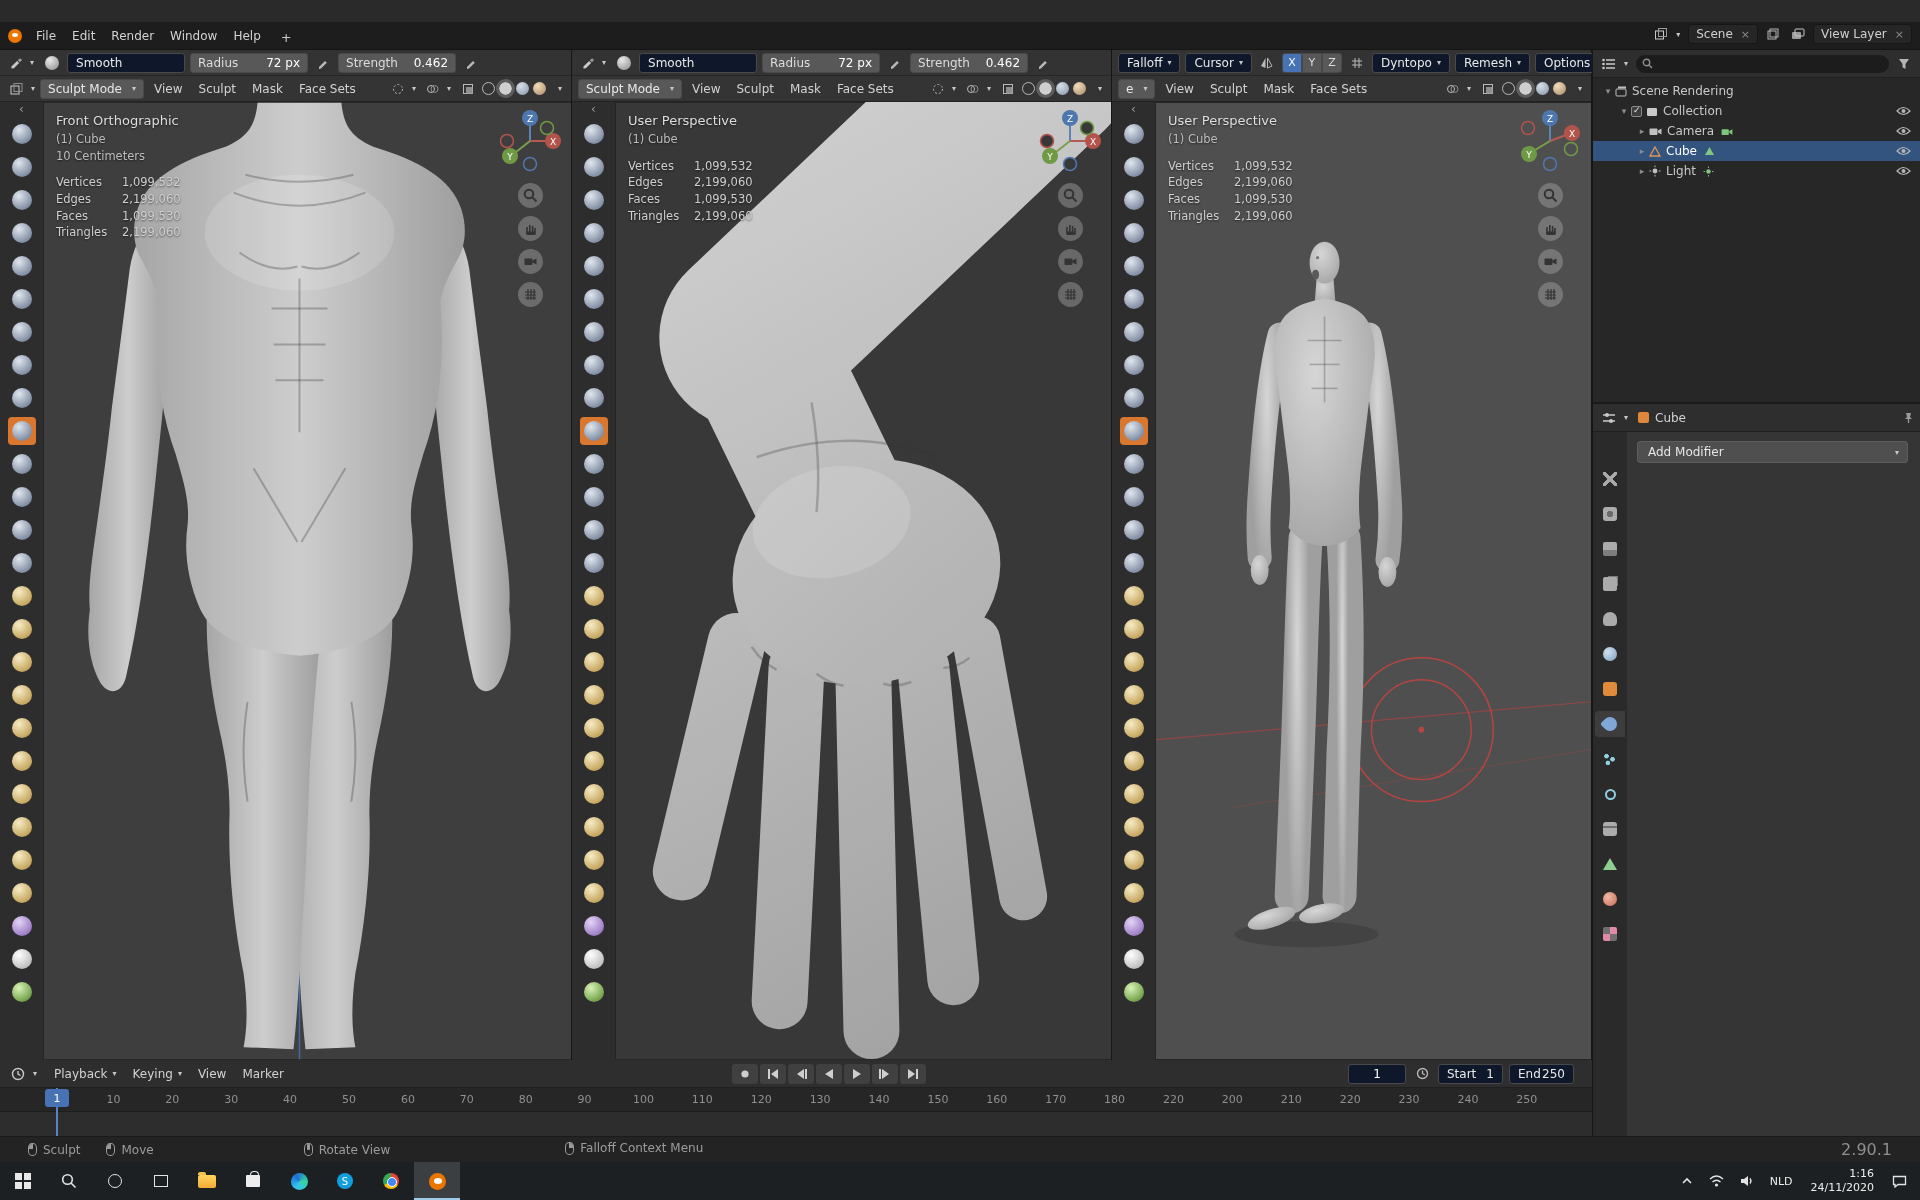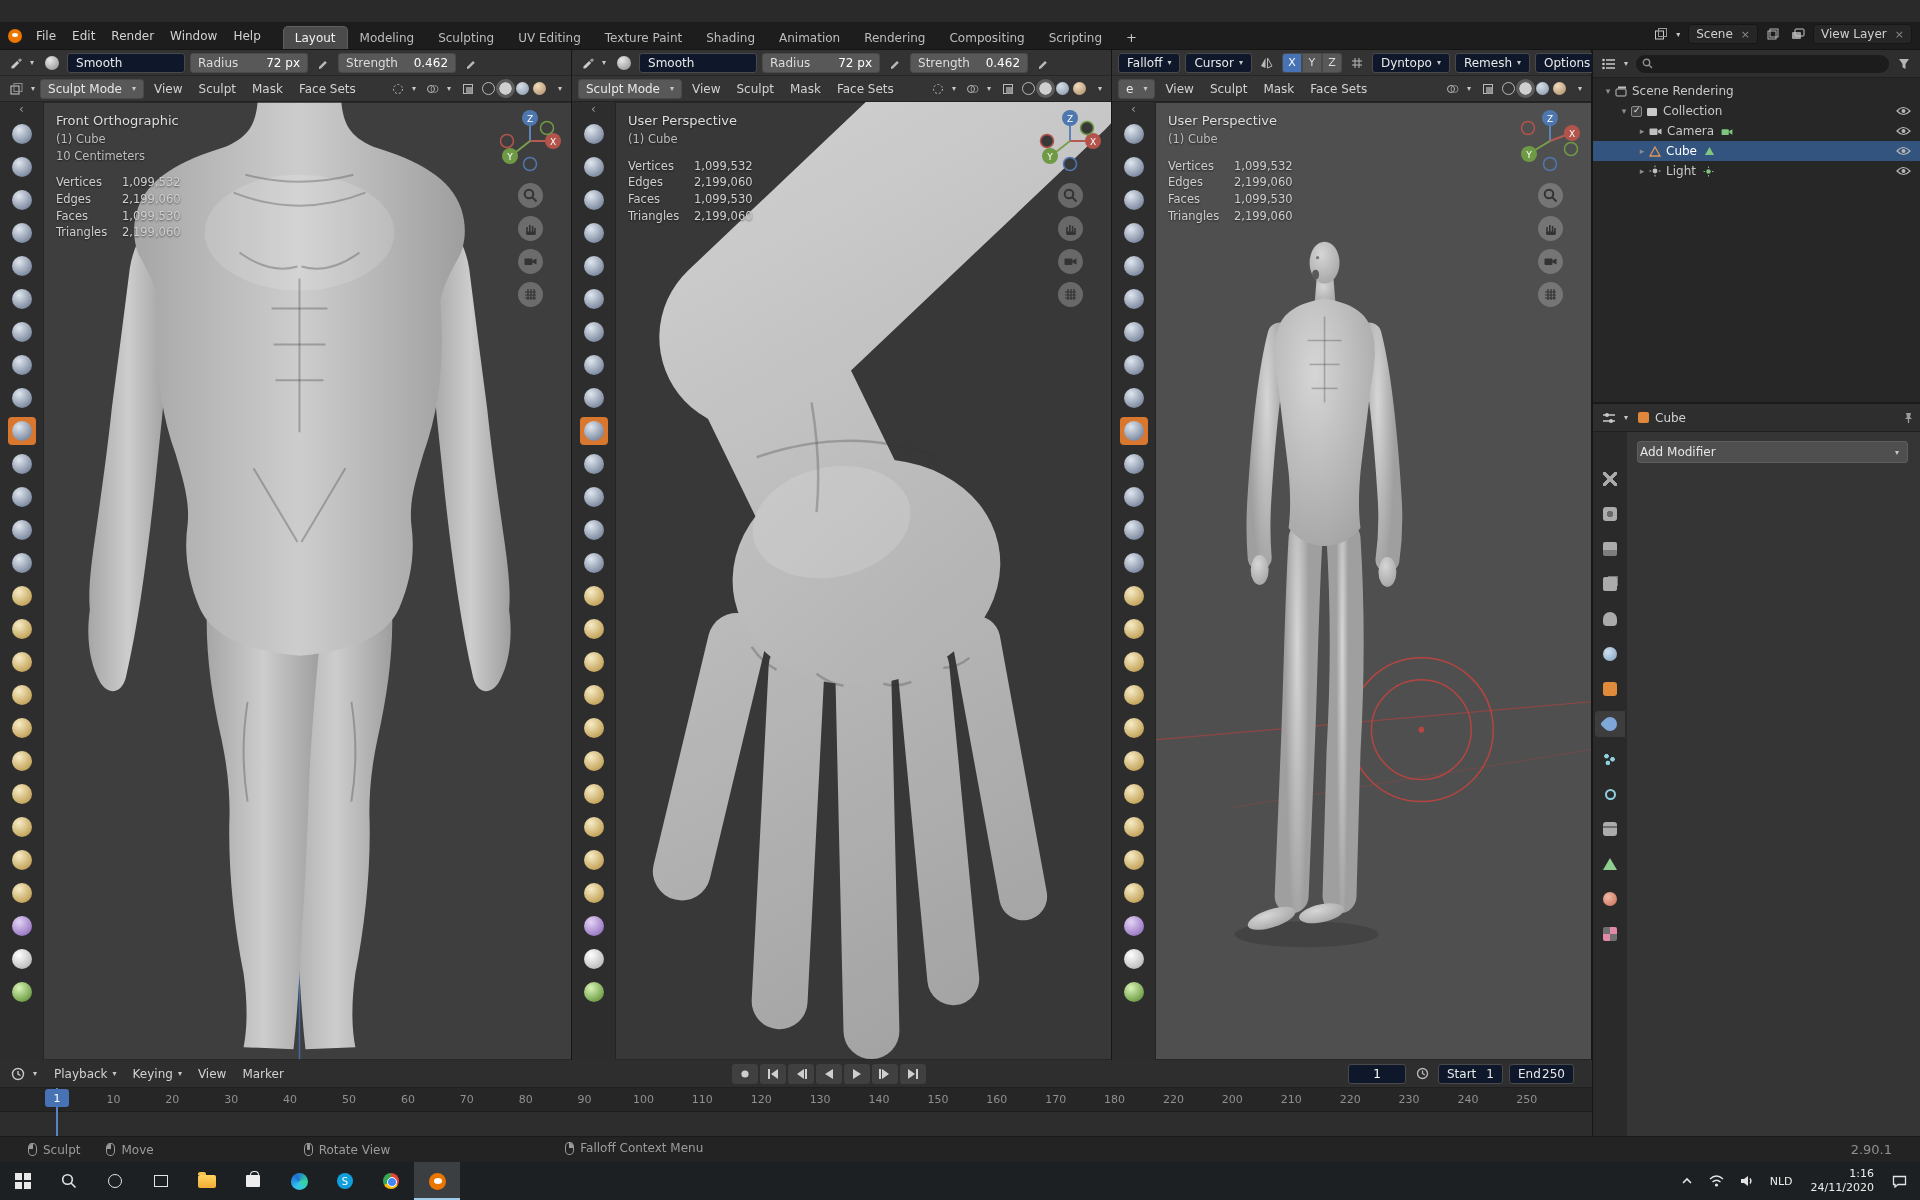--- a/index.html
+++ b/index.html
@@ -135,34 +135,34 @@
   .i-world .g{border-radius:50%;background:radial-gradient(circle at 35% 35%,#cfe0ef,#7f9fc0)}
   .i-object .g{background:#e08a3c;border-radius:3px}
   .i-modifiers .g{border-radius:50% 50% 50% 2px;background:#7fa8d8;transform:rotate(45deg)}
   .i-particles .g{background:radial-gradient(circle at 25% 30%,#8fd0e0 2px,transparent 2.6px),radial-gradient(circle at 68% 52%,#8fd0e0 2px,transparent 2.6px),radial-gradient(circle at 35% 78%,#8fd0e0 2px,transparent 2.6px)}
   .i-physics .g{width:11px;height:11px;border:2.5px solid #8fd0e0;border-radius:50%}
   .i-constraints .g{background:linear-gradient(#ababab 30%,#6d6d6d 30% 45%,#ababab 45%);border-radius:3px}
   .i-object-data .g{width:0;height:0;border-left:7px solid transparent;border-right:7px solid transparent;border-bottom:12px solid #8fce8f}
   .i-material .g{border-radius:50%;background:radial-gradient(circle at 35% 35%,#f0b9a8,#c86a50)}
   .i-texture .g{background:conic-gradient(#e08aa8 0 25%,#707070 0 50%,#e08aa8 0 75%,#707070 0);border-radius:2px}
   .pr-main{flex:1}
-  .addmod{position:relative;height:22px;margin:9px 12px 0 10px;background:#4f4f4f;border:1px solid #5e5e5e;border-radius:3px;display:flex;align-items:center;padding:0 2px;font-size:12px;color:#e6e6e6}
+  .addmod{position:relative;height:22px;margin:9px 12px 0 10px;background:#4f4f4f;border:1px solid #5e5e5e;border-radius:3px;display:flex;align-items:center;padding:0 10px;font-size:12px;color:#e6e6e6}
   .addmod::after{position:absolute;right:8px}
 
   
   .statusbar{position:absolute;top:1136px;left:0;width:1920px;height:26px;background:#232323;display:flex;align-items:center;padding-left:28px;border-top:1px solid #1a1a1a}
   .hints{display:flex;align-items:center}
   .hint{display:flex;align-items:center;gap:6px;font-size:12px;color:#9c9c9c}
   .m1{margin-right:26px}.m2{margin-right:150px}.m3{margin-right:175px}
   .mouse{width:9px;height:13px;border:1px solid #9a9a9a;border-radius:4px/5px;position:relative;flex:none}
   .hint .mouse::before{content:"";position:absolute;top:0;width:4px;height:5px;background:#9a9a9a}
   .hint.mb-left .mouse::before{left:0;border-radius:3px 0 0 0}
   .hint.mb-right .mouse::before{right:0;border-radius:0 3px 0 0}
   .hint.mb-middle .mouse::before{left:2.5px;width:3px;height:6px;border-radius:1px}
-  .sb-right{margin-left:auto;margin-right:28px;color:#8f8f8f;font-size:13px}
+  .sb-right{margin-left:auto;margin-right:28px;color:#8f8f8f;font-size:16px}
 
   
   .taskbar{position:absolute;top:1162px;left:0;width:1920px;height:38px;background:#1d2023;display:flex;align-items:stretch}
   .tk{width:46px;display:flex;align-items:center;justify-content:center;flex:none}
   .tk.active{background:rgba(255,255,255,.14);box-shadow:inset 0 -2px 0 #9ecbe8}
   .win{display:grid;grid-template-rows:7px 7px;grid-template-columns:7px 7px;gap:1.5px}
   .win span{background:#e8e8e8}
   .circ{width:14px;height:14px;border:1.6px solid #e3e3e3;border-radius:50%}
   .tview{width:14px;height:12px;border:1.6px solid #e3e3e3;position:relative}
   .folder{width:18px;height:13px;background:linear-gradient(#ffd460,#f0ad34);border-radius:2px;position:relative}
@@ -192,33 +192,20 @@
       <span class="blogo" style="margin-right:4px"></span>
       <span class="mrow">
 
       <span class="menu-l">File</span>
           <span class="menu-l">Edit</span>
           <span class="menu-l">Render</span>
           <span class="menu-l">Window</span>
           <span class="menu-l">Help</span>
         </span>
     </span>
-    <span class="tabs">
-
-    <span class="tab active">Layout</span>
-        <span class="tab">Modeling</span>
-        <span class="tab">Sculpting</span>
-        <span class="tab">UV Editing</span>
-        <span class="tab">Texture Paint</span>
-        <span class="tab">Shading</span>
-        <span class="tab">Animation</span>
-        <span class="tab">Rendering</span>
-        <span class="tab">Compositing</span>
-        <span class="tab">Scripting</span>
-      </span>
     <span class="tab plus">+</span>
     <span class="mb-right">
       <span class="ed-ic cap">
         <svg width="14" height="14" viewBox="0 0 14 14">
             <rect x="1.5" y="4" width="8" height="8" fill="none" stroke="#c9c9c9"></rect>
             <rect x="4.5" y="1.5" width="8" height="8" fill="none" stroke="#9a9a9a"></rect>
           </svg>
       </span>
       <span class="dfield">
         <span>Scene</span>

